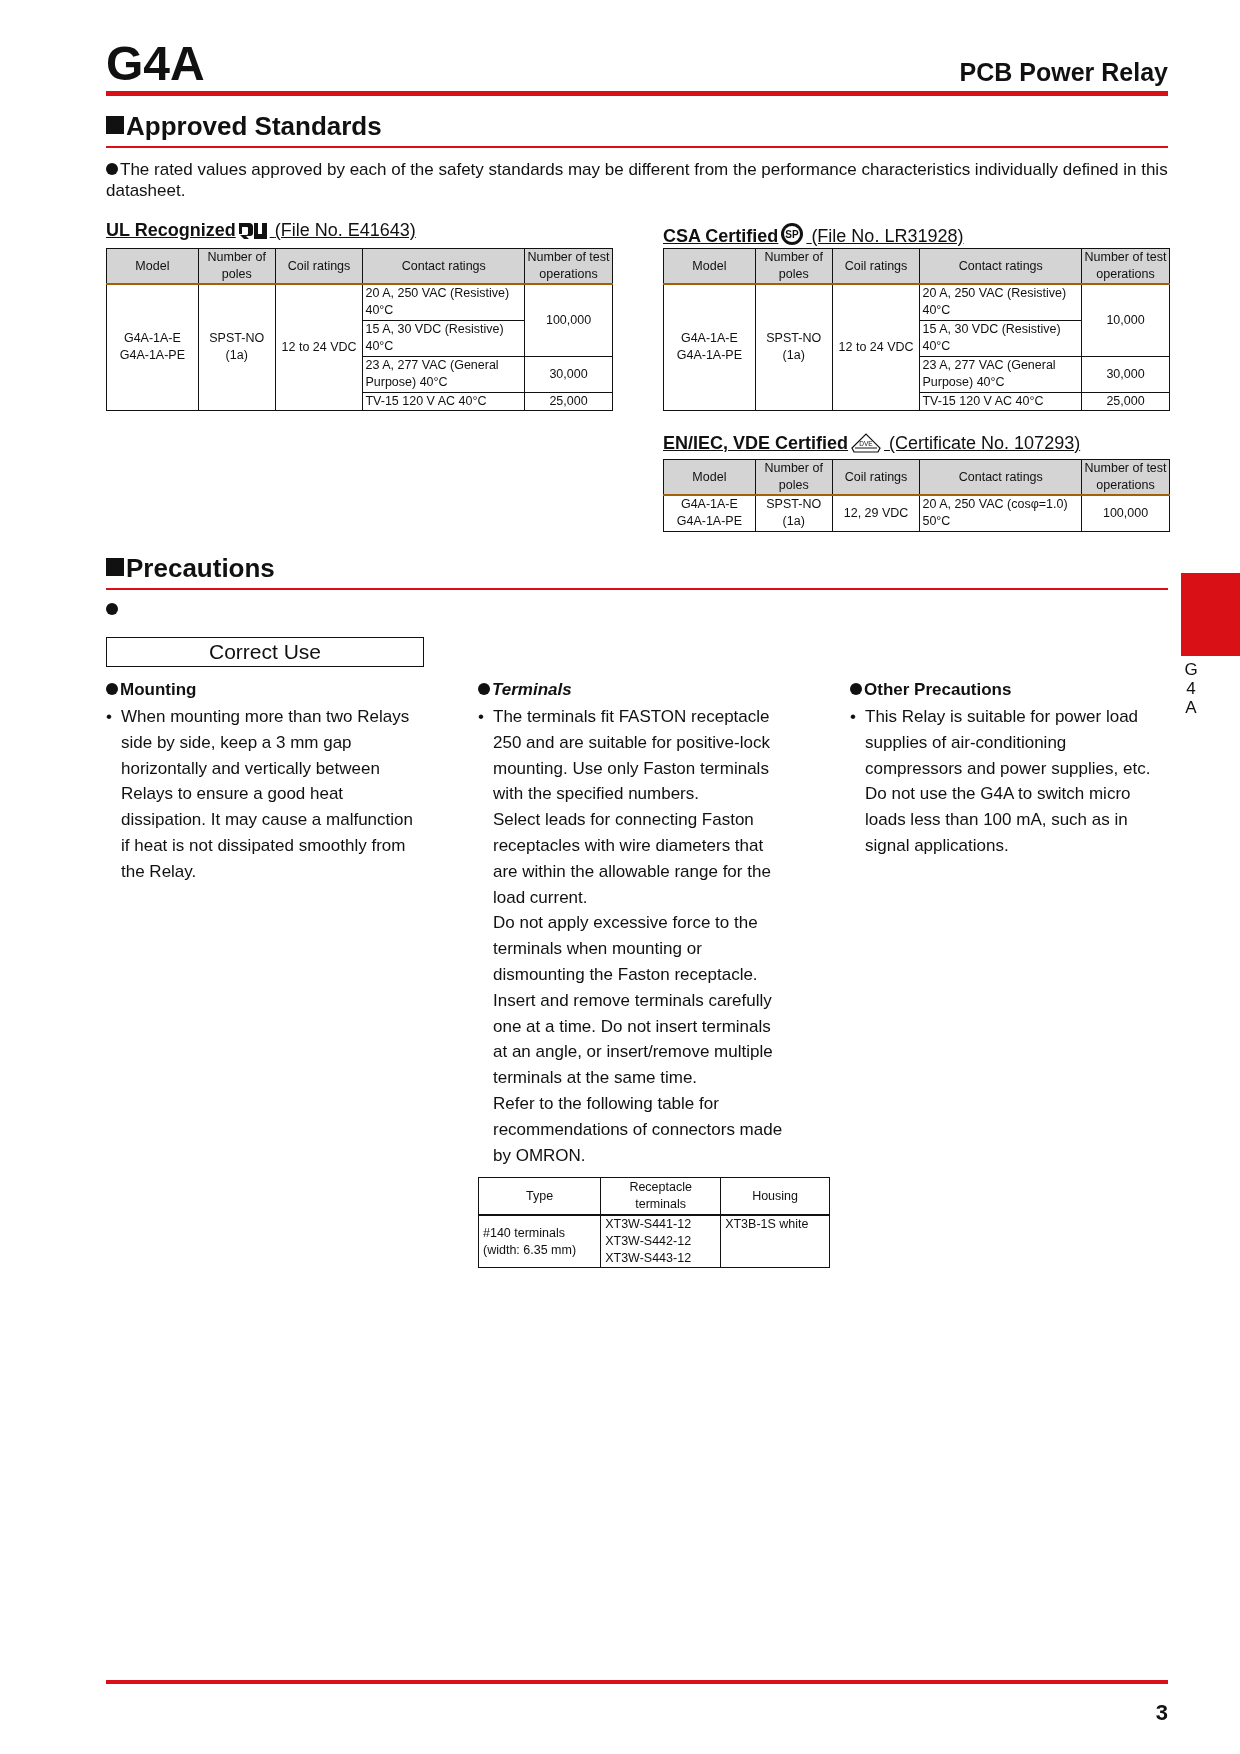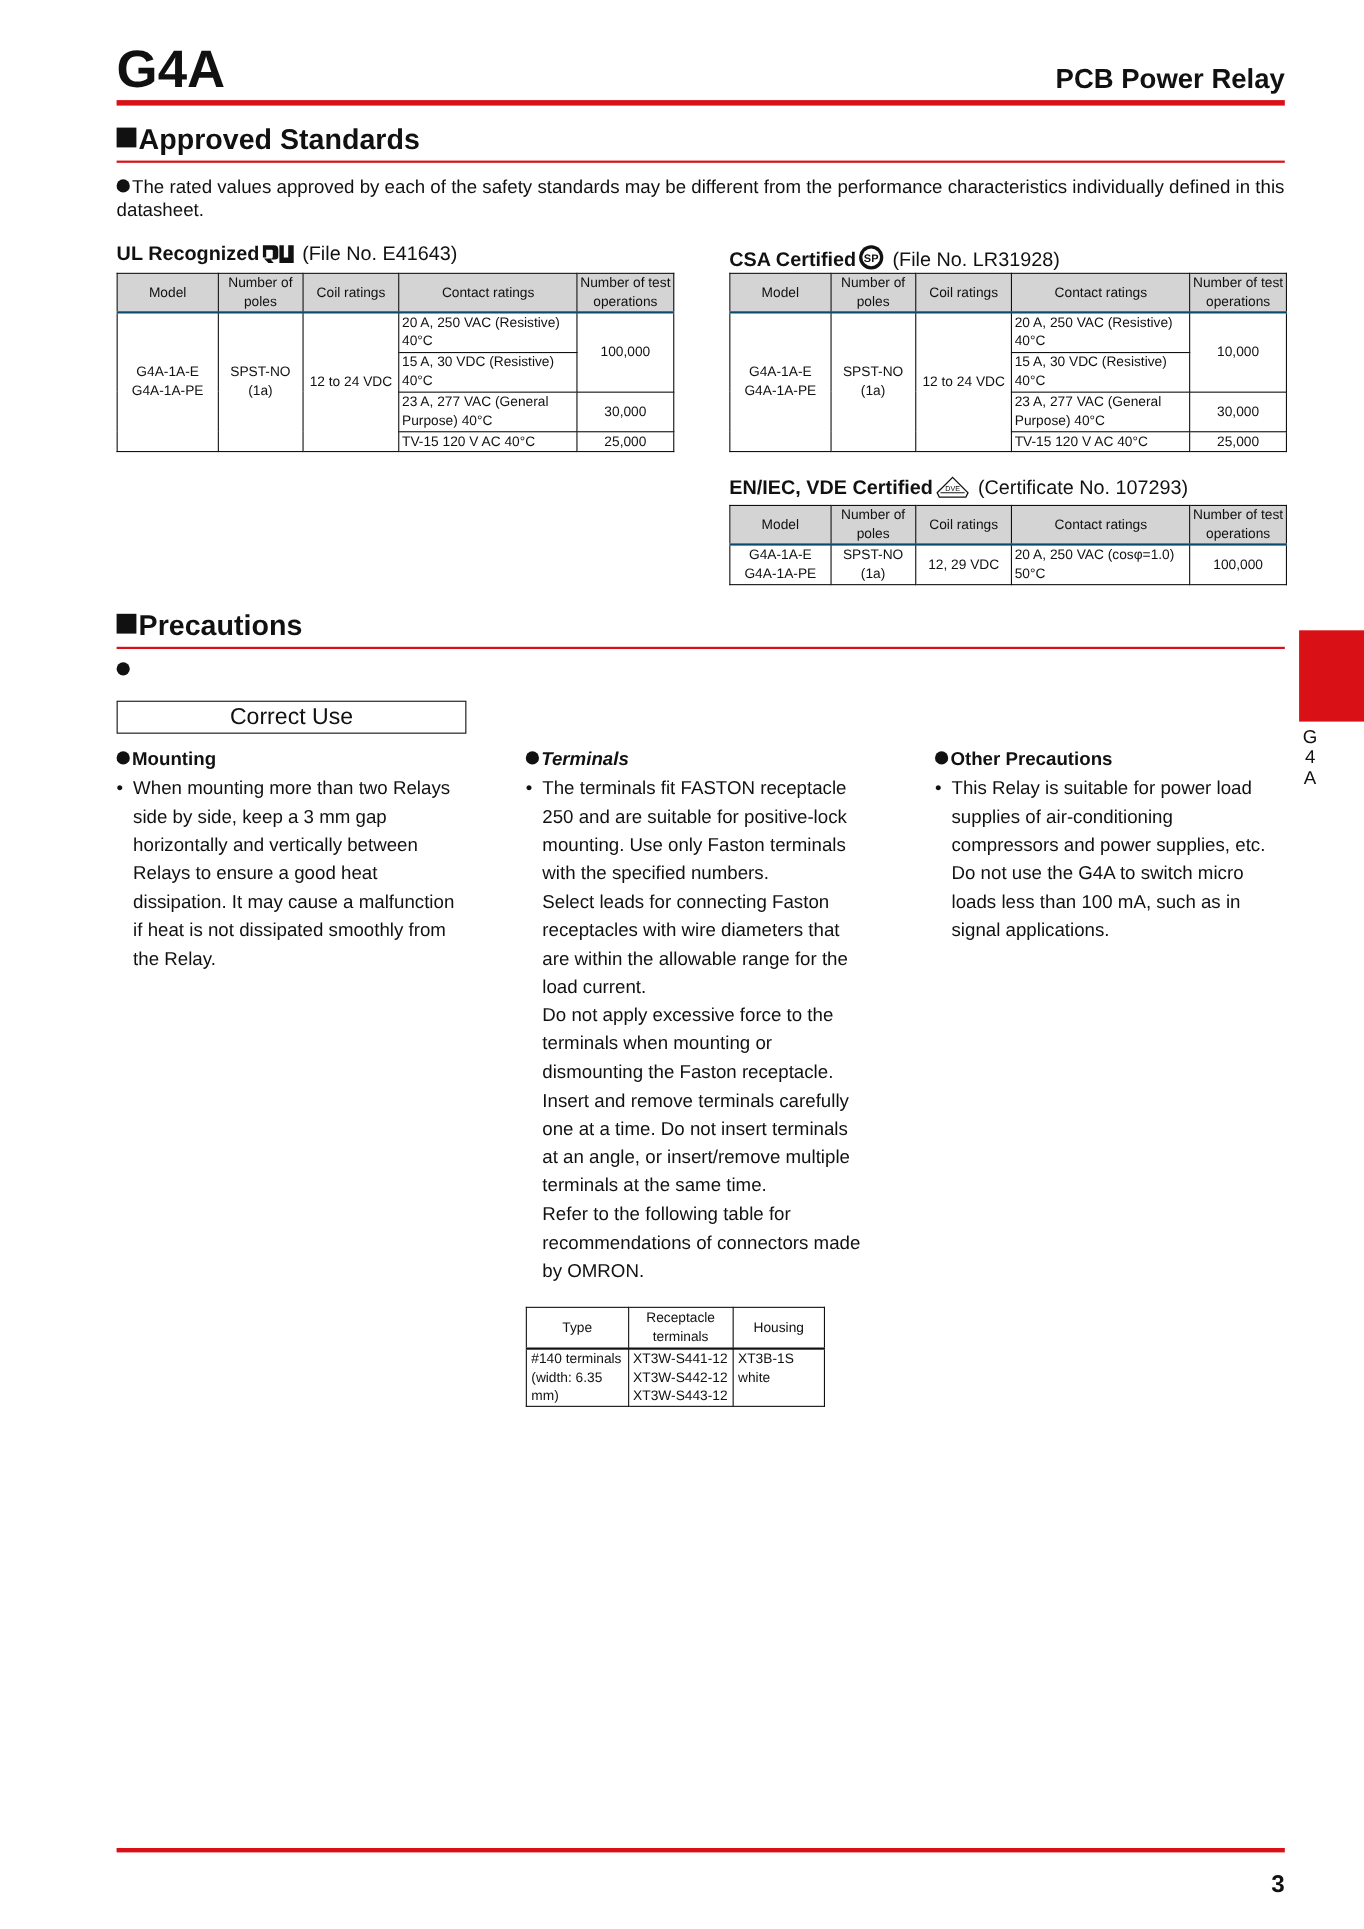--- a/index.html
+++ b/index.html
@@ -13,28 +13,28 @@
   .redbar-thick { background: #d91016; height: 5px; }
   #hdr-line { left: 106px; top: 91px; width: 1062px; }
 
   .section-title { font-size: 26px; font-weight: bold; line-height: 1; }
   .section-title .sq { display: inline-block; width: 18px; height: 18px; background: #111; margin-right: 2px; vertical-align: 1px; }
   .redline-thin { background: #d91016; height: 1.5px; }
 
   .bullet-text { font-size: 17px; line-height: 21px; }
   .dot { display: inline-block; width: 12px; height: 12px; background: #111; border-radius: 50%; margin-right: 2px; vertical-align: 0px; }
 
-  .std-title { font-size: 18px; line-height: 1; white-space: nowrap; }
+  .std-title { font-size: 18px; line-height: 1; white-space: nowrap; text-decoration: underline; }
   .std-title b { font-weight: bold; }
   .std-title .mark { display: inline-block; vertical-align: -5px; margin: 0 2px; }
 
   table.spec { border-collapse: collapse; font-size: 12.5px; line-height: 17px; color: #111; }
   table.spec th, table.spec td { border: 1px solid #111; padding: 0 2px; }
   table.spec th { background: #d4d4d4; font-weight: normal; text-align: center; height: 34px; }
-  table.spec thead tr { border-bottom: 2px solid #0c4a6e; margin-top: 36px; }
+  table.spec thead tr { border-bottom: 2px solid #a16207; margin-top: 36px; }
   table.spec { border: 1.5px solid #111; }
   table.spec td.c { text-align: center; }
   table.spec td.l { text-align: left; }
 
   #correct-use { left: 106px; top: 637px; width: 318px; height: 30px; border: 1.5px solid #111; box-sizing: border-box;
                  font-size: 21px; text-align: center; line-height: 27px; }
 
   .col-head { font-size: 17px; font-weight: bold; line-height: 1; }
   .col-body { font-size: 17px; line-height: 25.8px; }
   .col-body .lead { position: absolute; left: 0; top: 0; }
@@ -246,21 +246,21 @@
     <div>Insert and remove terminals carefully</div>
     <div>one at a time. Do not insert terminals</div>
     <div>at an angle, or insert/remove multiple</div>
     <div>terminals at the same time.</div>
     <div>Refer to the following table for</div>
     <div>recommendations of connectors made</div>
     <div>by OMRON.</div>
   </div>
 </div>
 
-<table class="conn abs" style="left:478px; top:1177px; width:272px;margin-top:11px;">
+<table class="conn abs" style="left:478px; top:1177px; width:352px;">
   <colgroup>
       <col style="width:110px">
       <col style="width:108px">
       <col style="width:98px">
     </colgroup>
   <thead>
     <tr>
       <th>Type</th>
       <th>Receptacle terminals</th>
       <th>Housing</th>

